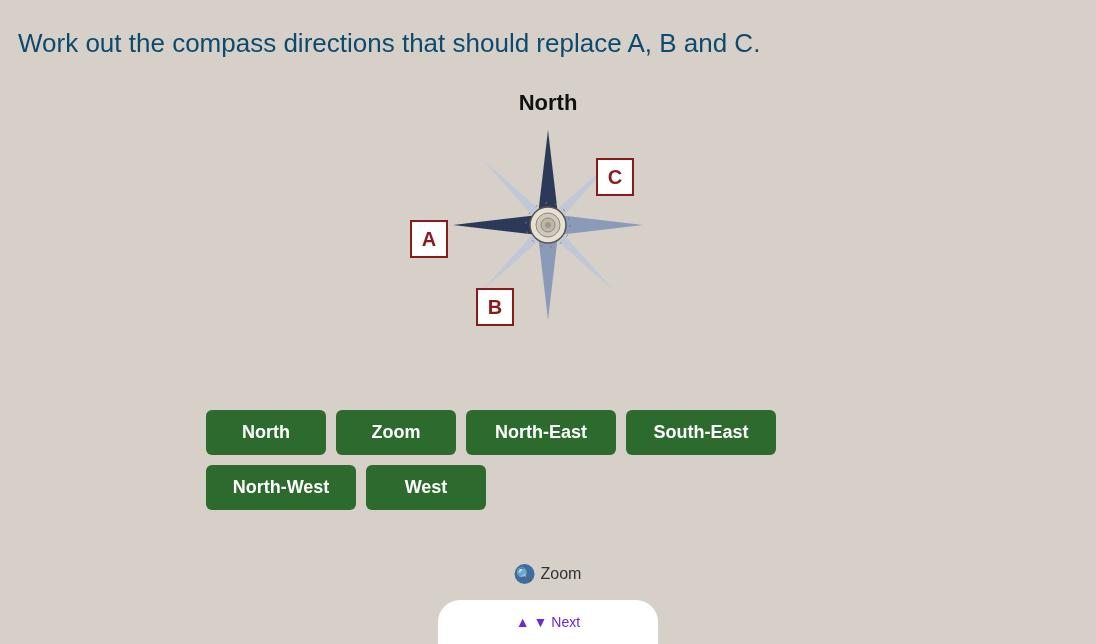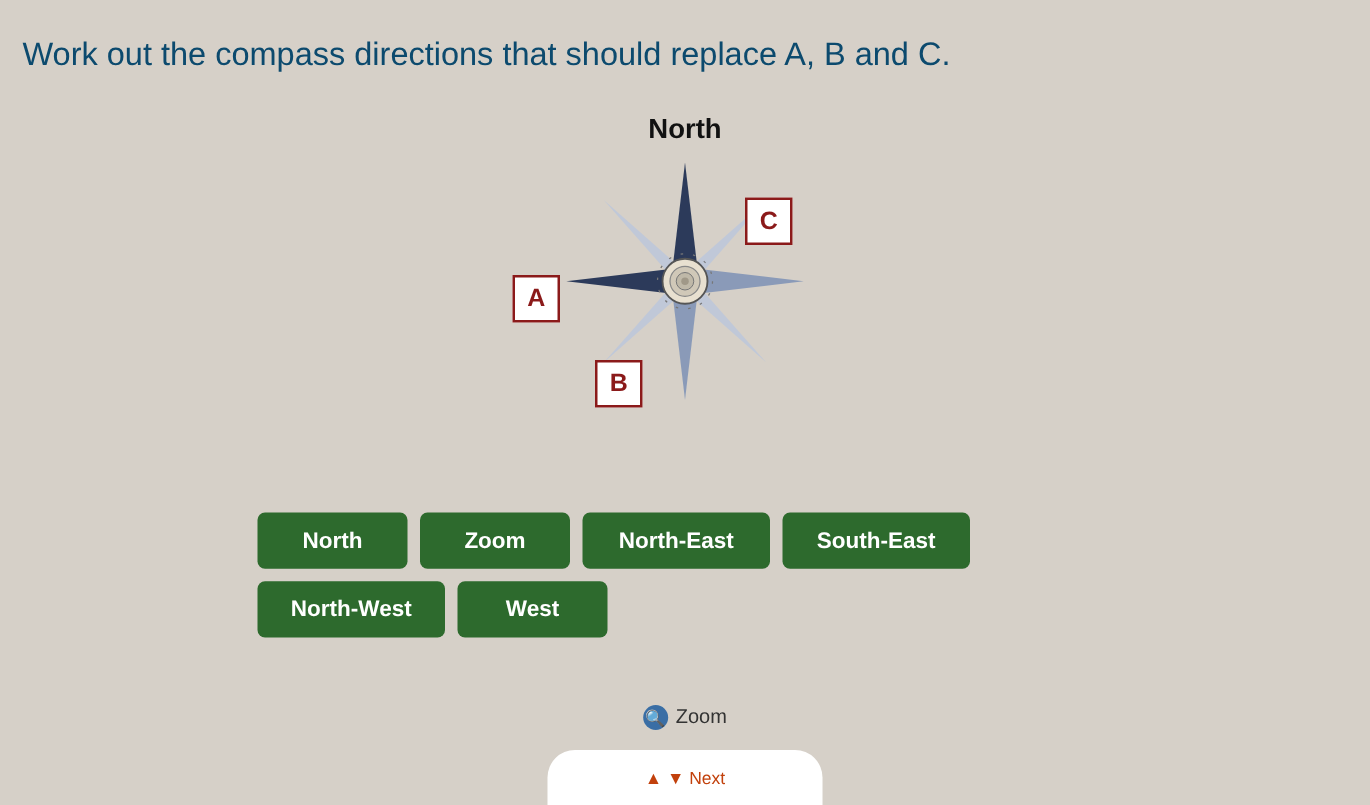--- a/index.html
+++ b/index.html
@@ -145,21 +145,21 @@
       left: 50%;
       transform: translateX(-50%);
       width: 220px;
       height: 44px;
       background: #fff;
       border-radius: 22px 22px 0 0;
       display: flex;
       align-items: center;
       justify-content: center;
       font-size: 14px;
-      color: #c2410c;
+      color: #6d28d9;
     }
   </style>
 </head>
 <body>
 
 <div class="question-text">Work out the compass directions that should replace A, B and C.</div>
 
 <div class="compass-area">
 
   <div class="north-label">North</div>

